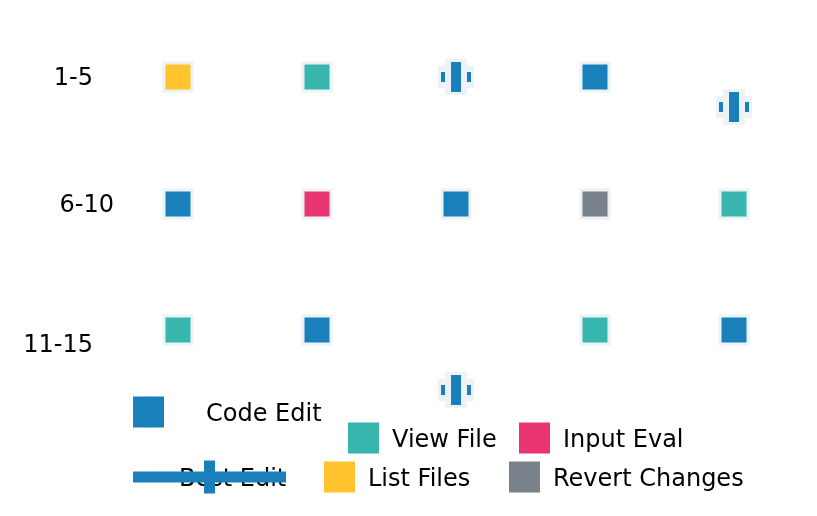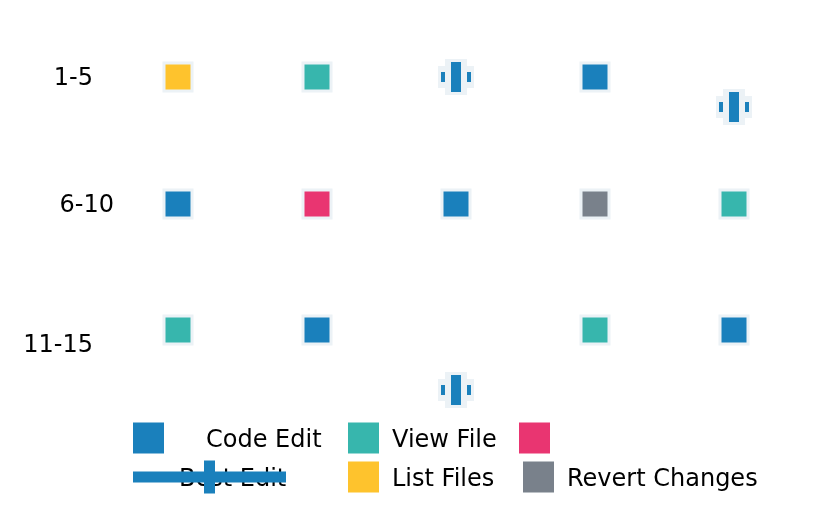--- a/index.html
+++ b/index.html
@@ -100,37 +100,38 @@
       <div class="marker sq plot-marker" style="--c: #79818b; --s: 25px; left: 595px; top: 204px;"></div>
       <div class="marker sq plot-marker" style="--c: #37b6ad; --s: 25px; left: 734px; top: 204px;"></div>
       <div class="row-label" style="top: 330px; margin-top: 14px;">11-15</div>
       <div class="marker sq plot-marker" style="--c: #37b6ad; --s: 25px; left: 178px; top: 330px;"></div>
       <div class="marker sq plot-marker" style="--c: #1a80bc; --s: 25px; left: 317px; top: 330px;"></div>
       <div class="marker plus plot-marker" style="--c: #1a80bc; --s: 30px; --t: 10px; left: 456px; top: 330px;"></div>
       <div class="marker sq plot-marker" style="--c: #37b6ad; --s: 25px; left: 595px; top: 330px;"></div>
       <div class="marker sq plot-marker" style="--c: #1a80bc; --s: 25px; left: 734px; top: 330px;"></div>
     </div>
   <div id="legend">
-      <div class="legend-item" style="left: 133px; top: 438px; gap: 42px;">
+      <div class="legend-item" style="left: 133px; top: 412px; gap: 42px;">
         <div class="marker sq" style="--c: #1a80bc; --s: 31px; position: static; transform: none;"></div>
         <span class="legend-label">Code Edit</span>
       </div>
       <div class="legend-item" style="left: 332px; top: 438px; padding-left: 16px;">
         <div class="marker sq" style="--c: #37b6ad; --s: 31px; position: static; transform: none;"></div>
         <span class="legend-label">View File</span>
       </div>
       <div class="legend-item" style="left: 519px; top: 438px;">
         <div class="marker sq" style="--c: #e93571; --s: 31px; position: static; transform: none;"></div>
+        <span class="legend-label">Input Eval</span>
       </div>
       <div class="legend-item" style="left: 133px; top: 477px;">
         <div class="marker plus" style="--c: #1a80bc; --s: 33px; --t: 11px; position: static; transform: none;"></div>
         <span class="legend-label">Best Edit</span>
       </div>
-      <div class="legend-item" style="left: 348px; top: 477px;">
+      <div class="legend-item" style="left: 324px; top: 477px;">
         <div class="marker sq" style="--c: #fec32d; --s: 31px; position: static; transform: none;"></div>
         <span class="legend-label">List Files</span>
       </div>
-      <div class="legend-item" style="left: 523px; top: 477px; text-align: right;">
+      <div class="legend-item" style="left: 509px; top: 477px; text-align: right;">
         <div class="marker sq" style="--c: #79818b; --s: 31px; position: static; transform: none;"></div>
         <span class="legend-label">Revert Changes</span>
       </div>
     </div>
 </div>
 
 </body></html>

